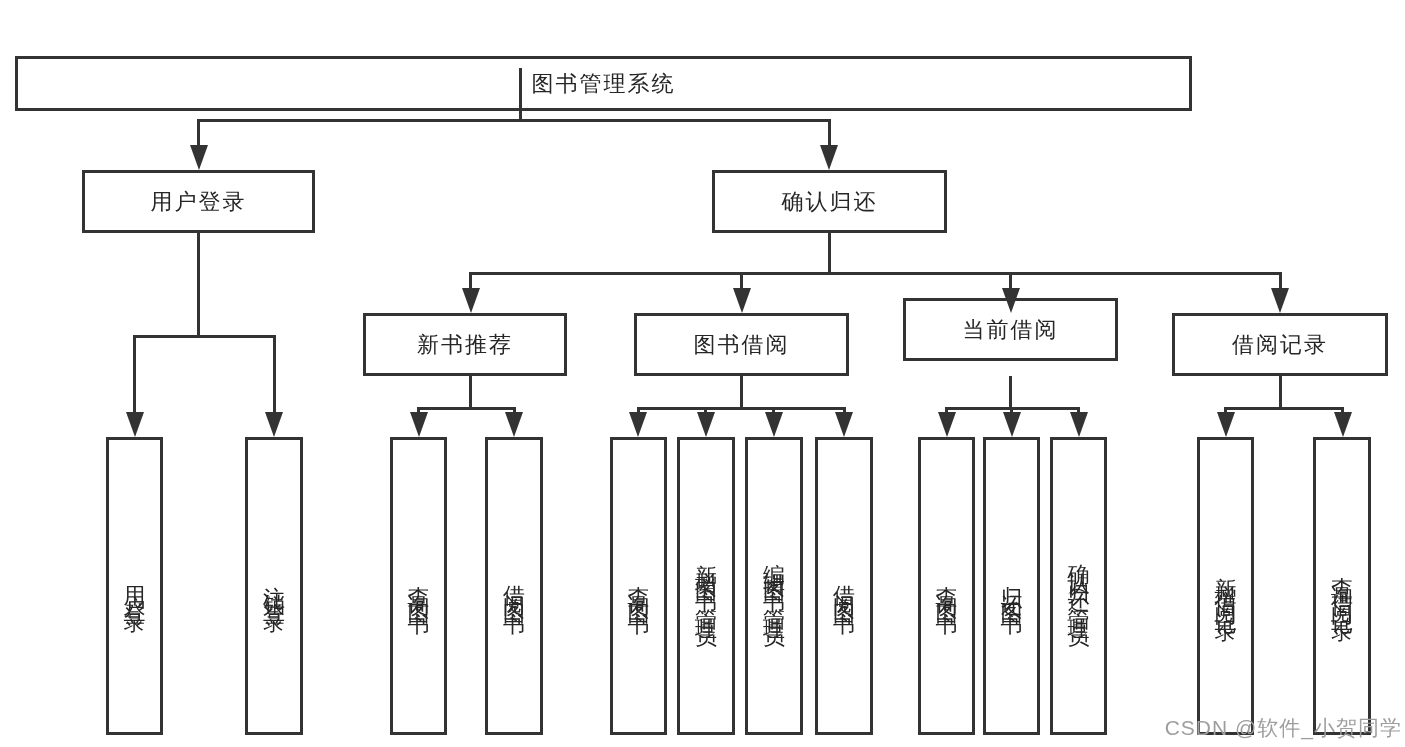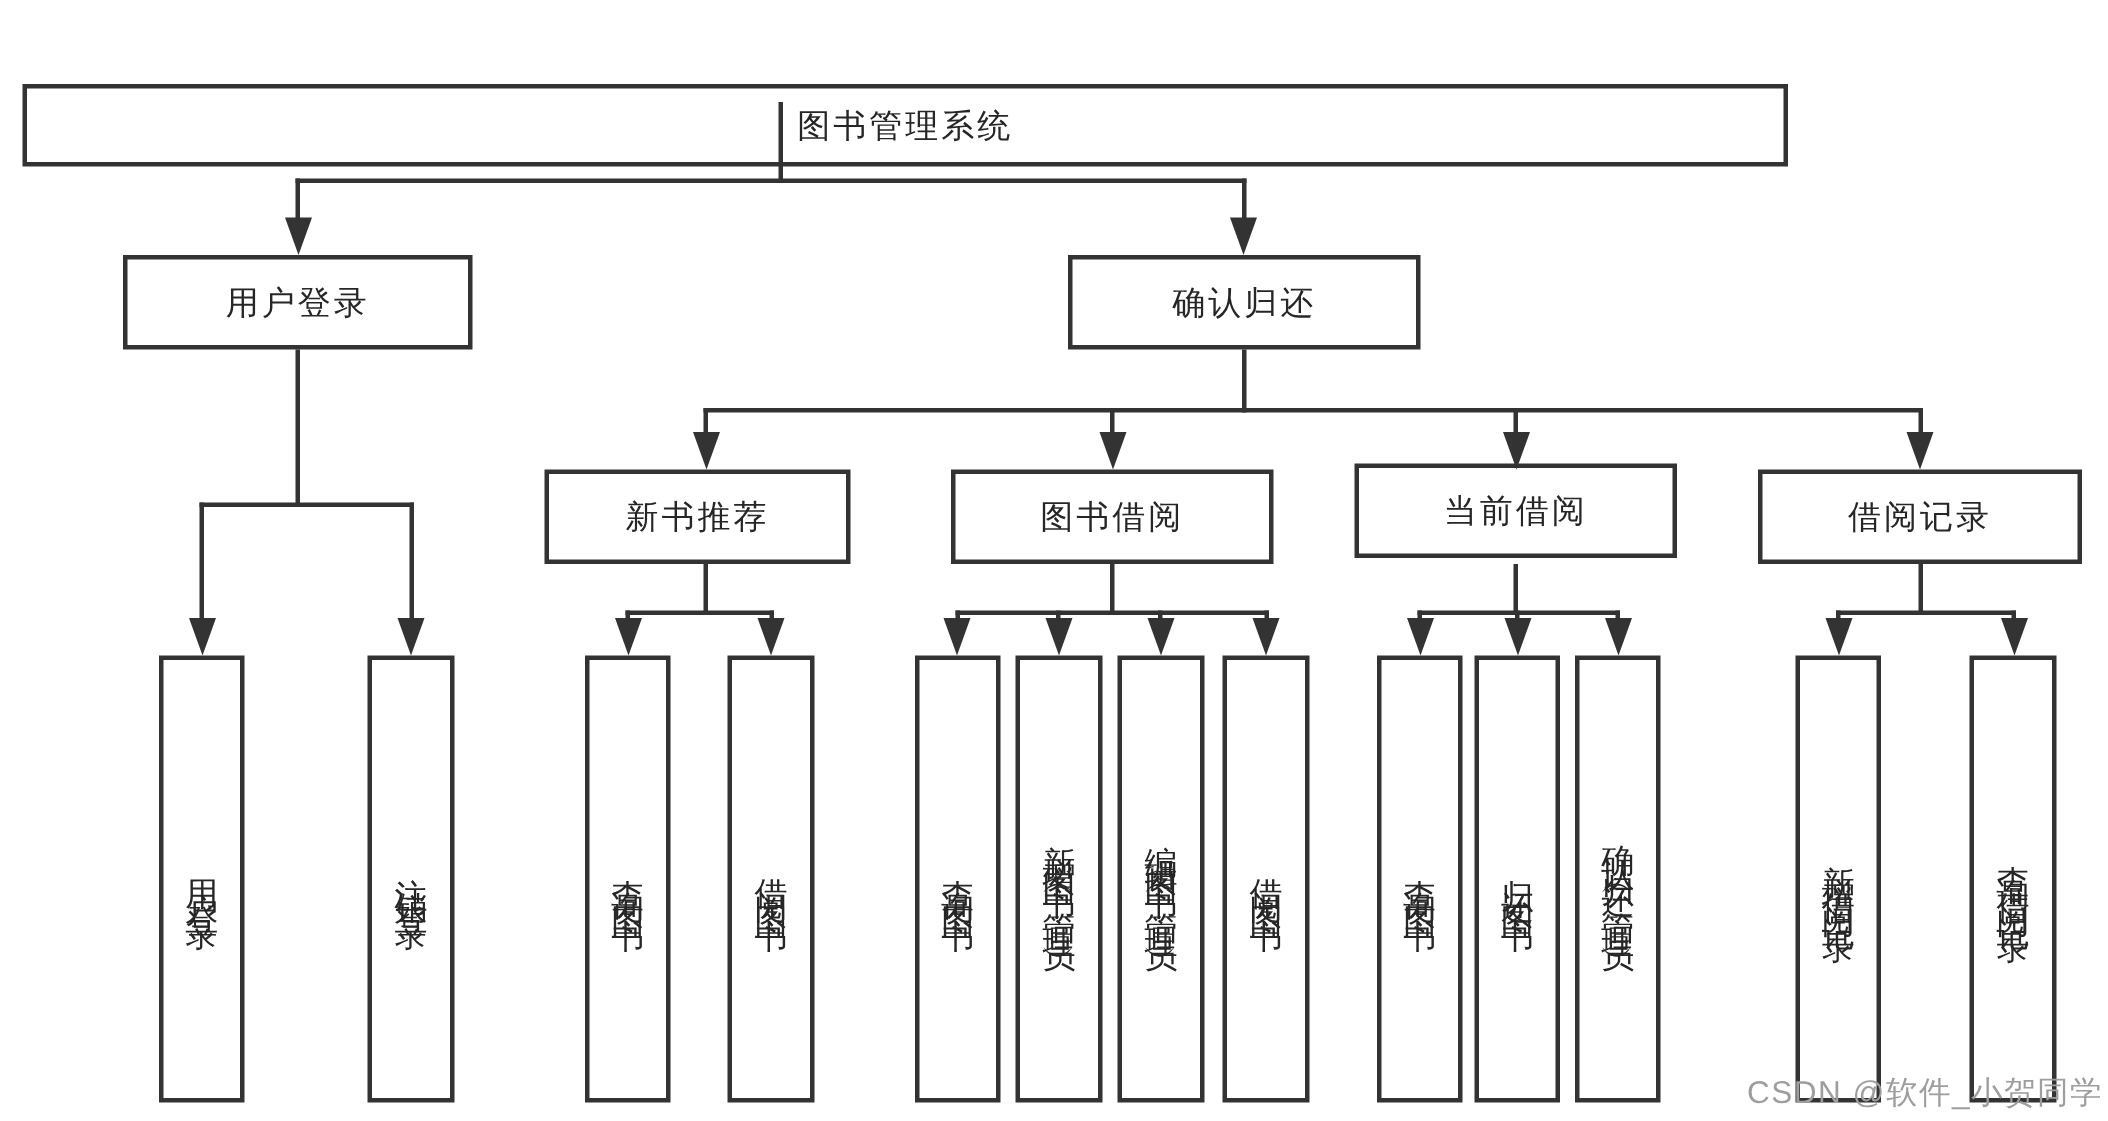--- a/index.html
+++ b/index.html
@@ -78,21 +78,21 @@
   </div>
 
   <div class="box" style="left:363px;top:313px;width:204px;height:63px;">
     <span class="htext">新书推荐</span>
   </div>
 
   <div class="box" style="left:634px;top:313px;width:215px;height:63px;">
     <span class="htext">图书借阅</span>
   </div>
 
-  <div class="box" style="left:903px;top:309px;width:215px;height:63px;justify-content:center;">
+  <div class="box" style="left:903px;top:298px;width:215px;height:63px;justify-content:center;">
     <span class="htext">当前借阅</span>
   </div>
 
   <div class="box" style="left:1172px;top:313px;width:216px;height:63px;">
     <span class="htext">借阅记录</span>
   </div>
 
   <div class="box" style="left:106px;top:437px;width:57px;height:298px;">
     <span class="vtext">用户登录</span>
   </div>

